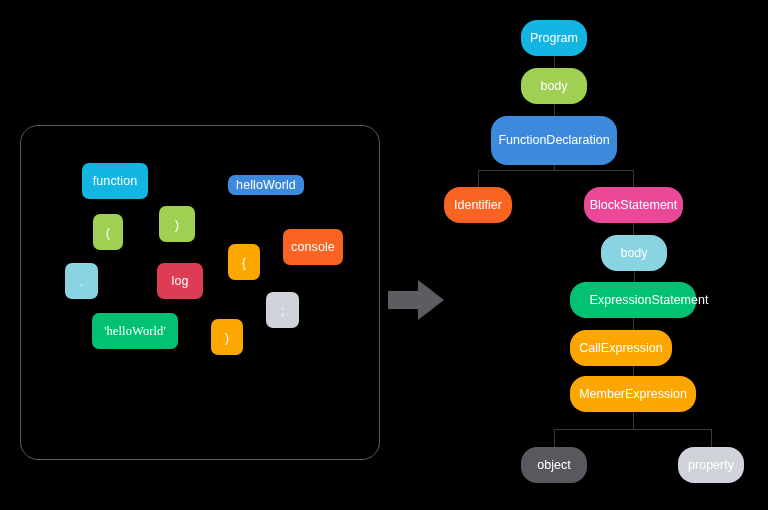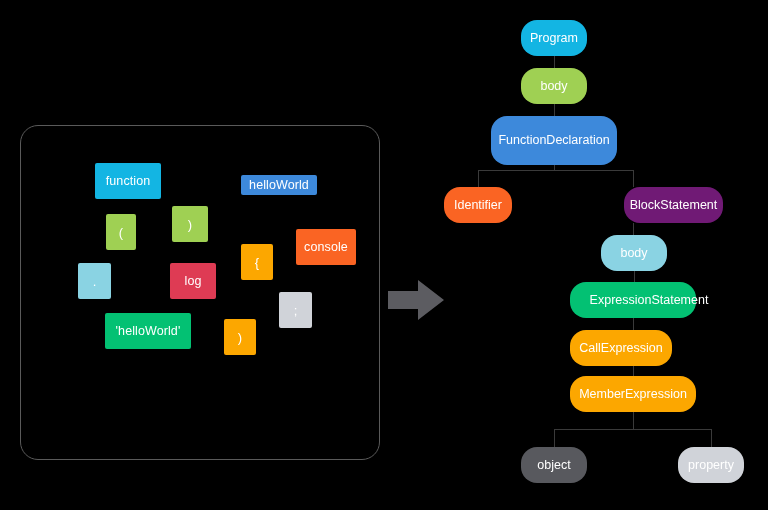--- a/index.html
+++ b/index.html
@@ -14,30 +14,29 @@
   
   #token-panel{
     position:absolute;left:20px;top:125px;width:360px;height:335px;
     border:1.5px solid #5a5a5a;border-radius:18px;box-sizing:border-box;
     background:transparent;
   }
 
   .token{
     position:absolute;
     display:flex;align-items:center;justify-content:center;
-    border-radius:2px;
+    border-radius:7px;
     color:#ffffff;
     font-size:12.5px;
     line-height:1;
     letter-spacing:.1px;
     box-sizing:border-box;
     padding:0 6px;
     white-space:nowrap;
     user-select:none;
-    margin-left:13px;
   }
   .token.sym{font-size:13px;}
 
   
   #flow-arrow{position:absolute;left:388px;top:278px;width:58px;height:44px;}
 
   
   #ast-tree{position:absolute;left:0;top:0;width:768px;height:510px;}
   .node{
     position:absolute;
@@ -78,33 +77,33 @@
       <div class="edge" style="left: 477.5px; top: 170px; width: 1px; height: 17px;"></div>
       <div class="edge" style="left: 633px; top: 170px; width: 1px; height: 17px;"></div>
       <div class="edge" style="left: 632.5px; top: 412px; width: 1px; height: 17px;"></div>
       <div class="edge" style="left: 554px; top: 428.5px; width: 157px; height: 1px;"></div>
       <div class="edge" style="left: 553.5px; top: 429px; width: 1px; height: 18px;"></div>
       <div class="edge" style="left: 710.5px; top: 429px; width: 1px; height: 18px;"></div>
       <div class="node" style="left: 521px; top: 20px; width: 66px; height: 36px; background: rgb(19, 181, 227);">Program</div>
       <div class="node" style="left: 521px; top: 68px; width: 66px; height: 36px; background: rgb(159, 208, 83);">body</div>
       <div class="node" style="left: 491px; top: 116px; width: 126px; height: 49px; background: rgb(61, 137, 219);">FunctionDeclaration</div>
       <div class="node" style="left: 444px; top: 187px; width: 68px; height: 36px; background: rgb(250, 100, 35);">Identifier</div>
-      <div class="node" style="left: 584px; top: 187px; width: 99px; height: 36px; background: #701a75; margin-left: 40px;">BlockStatement</div>
+      <div class="node" style="left: 584px; top: 187px; width: 99px; height: 36px; background: #ec4899;">BlockStatement</div>
       <div class="node" style="left: 601px; top: 235px; width: 66px; height: 36px; background: rgb(138, 211, 227);">body</div>
       <div class="node" style="left: 570px; top: 282px; width: 126px; height: 36px; background: rgb(3, 193, 115); padding-left: 40px;">ExpressionStatement</div>
       <div class="node" style="left: 570px; top: 330px; width: 102px; height: 36px; background: rgb(252, 167, 0);">CallExpression</div>
       <div class="node" style="left: 521px; top: 447px; width: 66px; height: 36px; background: rgb(88, 89, 94);">object</div>
       <div class="node" style="left: 570px; top: 376px; width: 126px; height: 36px; background: rgb(252, 167, 0);">MemberExpression</div>
       <div class="node" style="left: 678px; top: 447px; width: 66px; height: 36px; background: rgb(208, 211, 217);">property</div>
     </div>
 
 <div class="token" style="left: 82px; top: 163px; width: 66px; height: 36px; background: rgb(19, 181, 227);">function</div>
     <div class="token" style="left: 228px; top: 175px; width: 76px; height: 20px; background: rgb(61, 137, 219);">helloWorld</div>
     <div class="token sym" style="left: 93px; top: 214px; width: 30px; height: 36px; background: rgb(159, 208, 83);">(</div>
     <div class="token sym" style="left: 159px; top: 206px; width: 36px; height: 36px; background: rgb(159, 208, 83);">)</div>
     <div class="token" style="left: 283px; top: 229px; width: 60px; height: 36px; background: rgb(250, 100, 35);">console</div>
     <div class="token sym" style="left: 228px; top: 244px; width: 32px; height: 36px; background: rgb(252, 167, 0);">{</div>
     <div class="token sym" style="left: 65px; top: 263px; width: 33px; height: 36px; background: rgb(138, 211, 227);">.</div>
     <div class="token" style="left: 157px; top: 263px; width: 46px; height: 36px; background: rgb(222, 59, 84);">log</div>
     <div class="token sym" style="left: 266px; top: 292px; width: 33px; height: 36px; background: rgb(208, 211, 217);">;</div>
-    <div class="token" style="left: 92px; top: 313px; width: 86px; height: 36px; background: rgb(3, 193, 115);">'helloWorld'</div>
+    <div class="token" style="left: 92px; top: 313px; width: 86px; height: 36px; background: rgb(3, 193, 115); font-family: Liberation Serif, serif;">'helloWorld'</div>
     <div class="token sym" style="left: 211px; top: 319px; width: 32px; height: 36px; background: rgb(252, 167, 0);">)</div>
   </div>
 
 </body></html>

